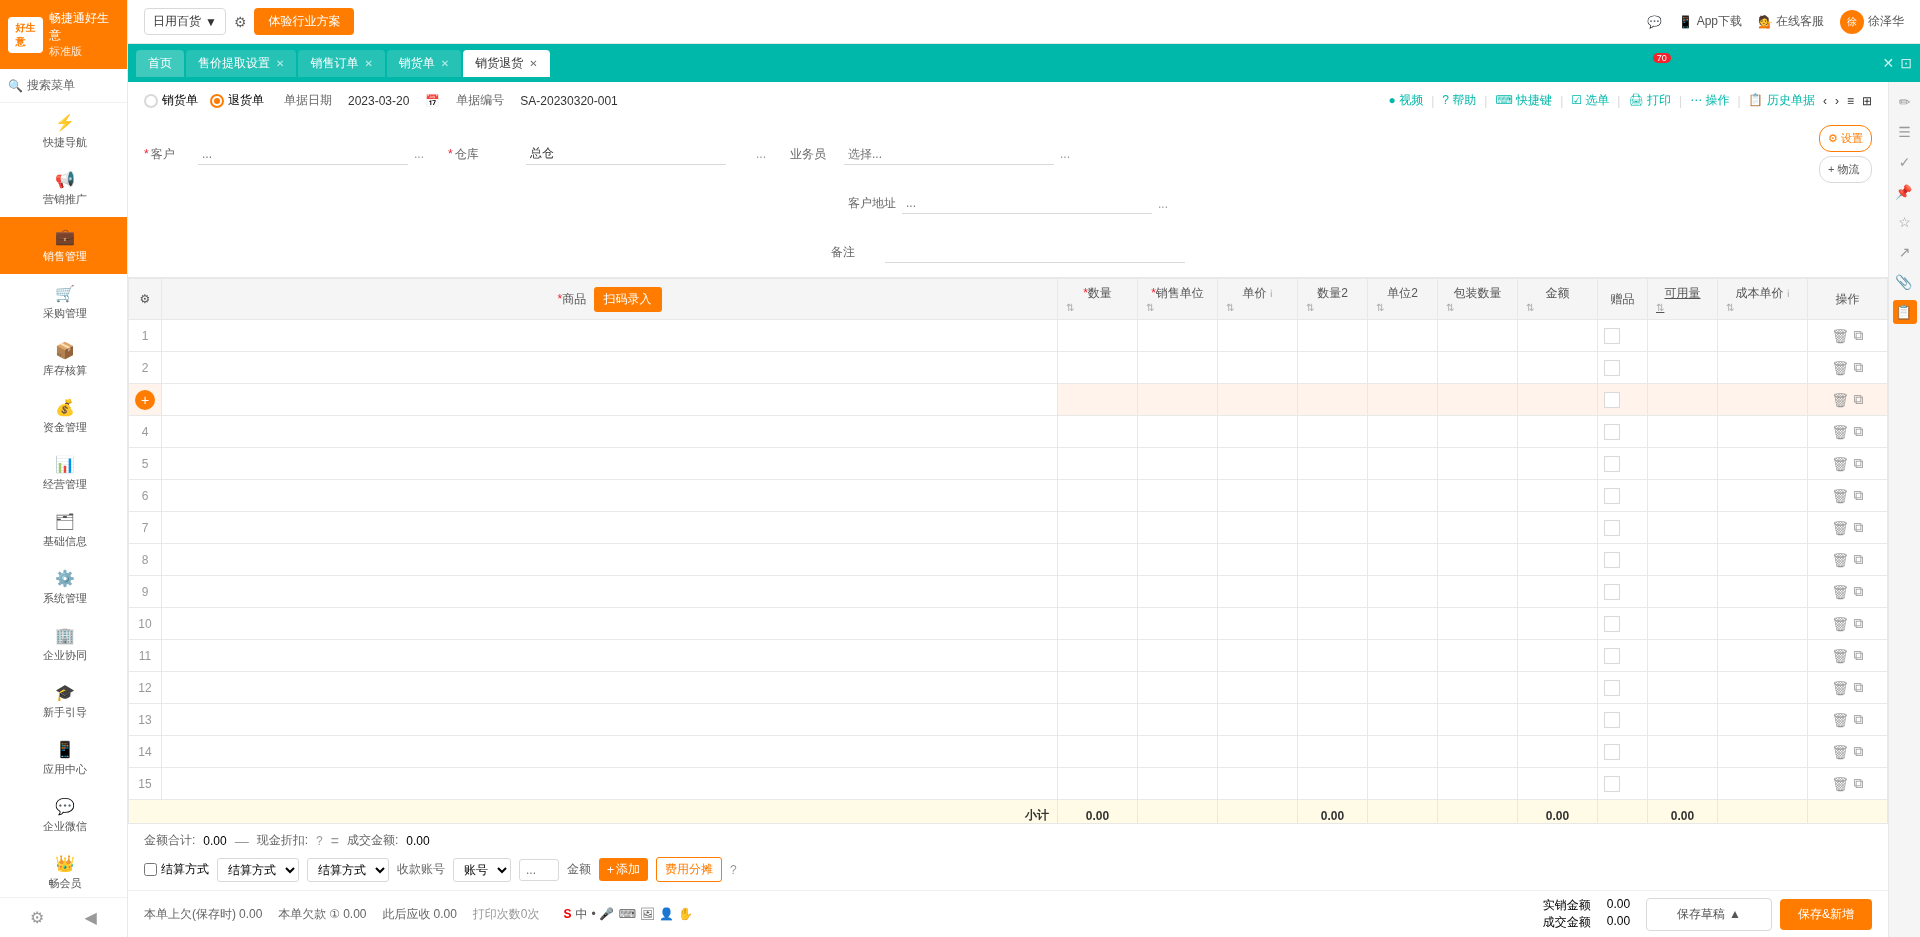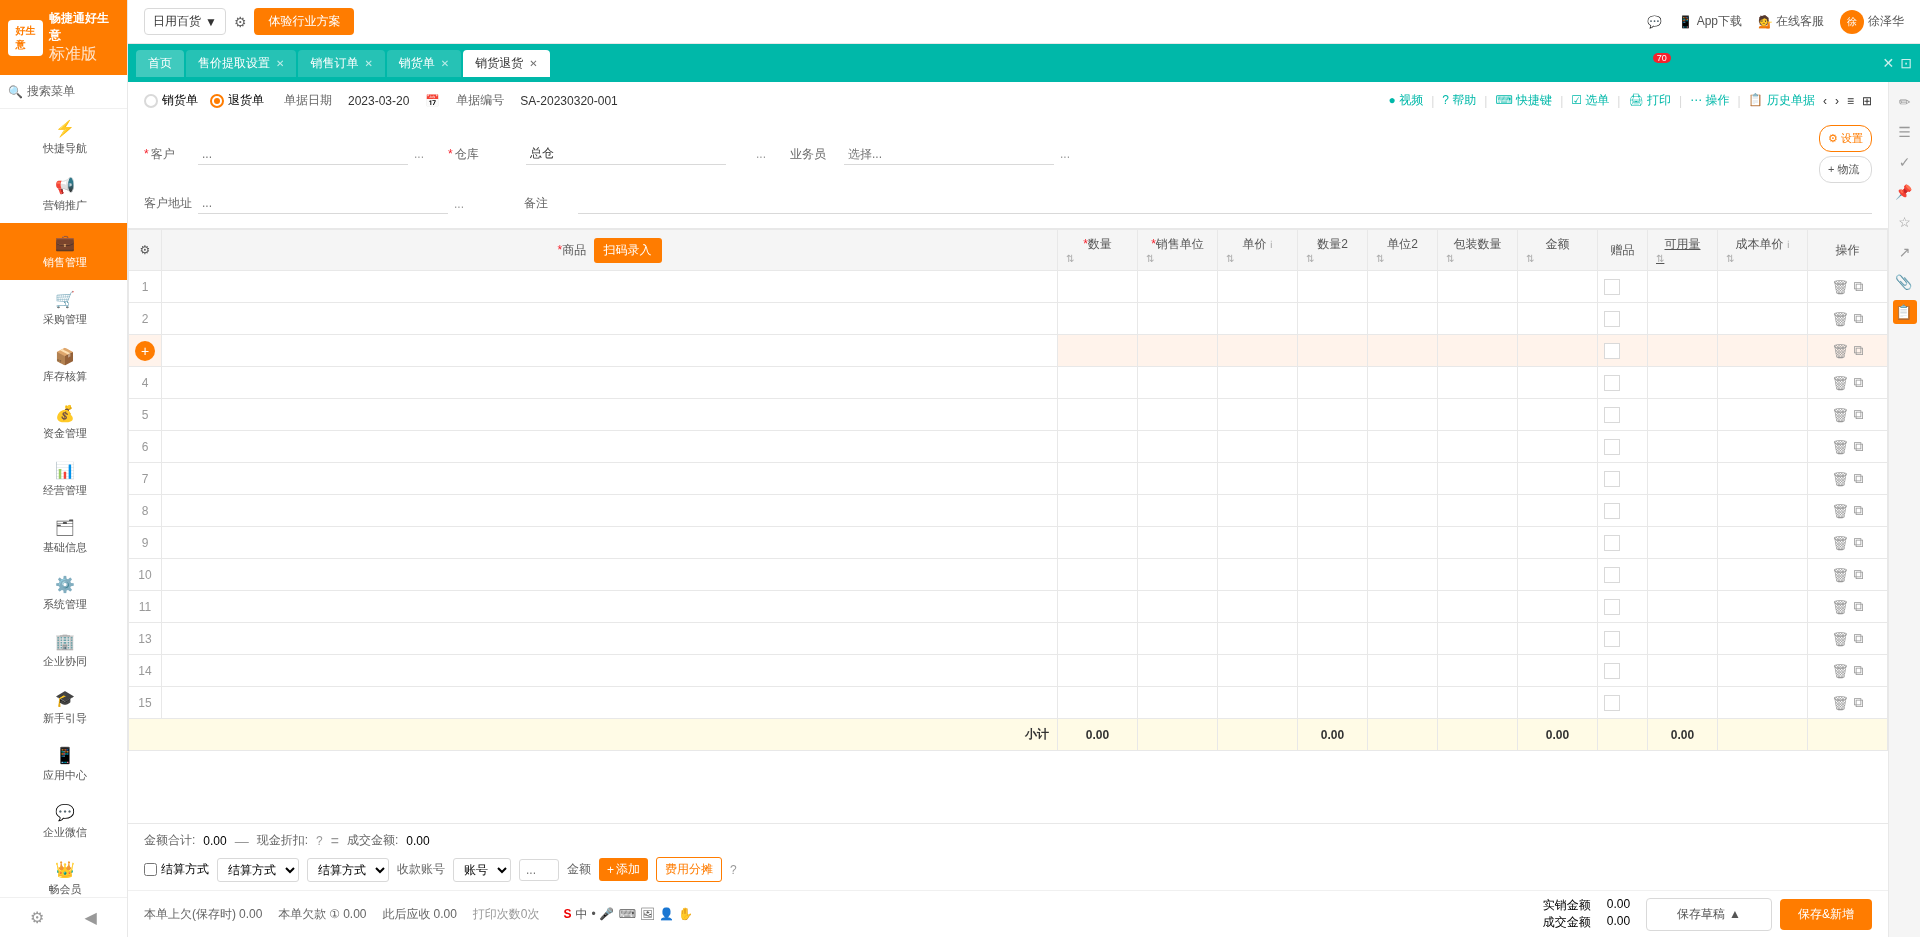--- a/index.html
+++ b/index.html
@@ -390,22 +390,22 @@
     .tabs-right-actions { margin-left: auto; display: flex; align-items: center; gap: 6px; }
     .tab-action-btn { color: #fff; cursor: pointer; opacity: 0.8; font-size: 14px; }
   </style>
 </head>
 <body>
 
 <div class="sidebar">
   <div class="sidebar-logo">
     <div class="logo-icon">好生<br>意</div>
     <div>
-      <div style="color:#fff; font-size:12px; font-weight:bold;">畅捷通好生意</div>
-      <div style="color:rgba(255,255,255,0.8); font-size:16px;">标准版</div>
+      <div style="color:#fff; font-size:12px; font-weight:normal;">畅捷通好生意</div>
+      <div style="color:rgba(255,255,255,0.8); font-size:11px;">标准版</div>
     </div>
   </div>
   <div class="sidebar-search">
     <span>🔍</span>
     <span>搜索菜单</span>
   </div>
   <div class="sidebar-nav">
     <div class="nav-item">
       <span class="nav-icon">⚡</span>
       <span class="nav-label">快捷导航</span>
@@ -592,21 +592,21 @@
               <input class="field-input" placeholder="选择..." style="width: 200px;">
               <span class="field-dots">...</span>
             </div>
           </div>
           <div style="display:flex; flex-direction:column; gap:4px;">
             <button class="right-btn orange">⚙ 设置</button>
             <button class="right-btn">+ 物流</button>
           </div>
         </div>
 
-        <div style="display:flex; align-items:center; gap:60px; padding:4px 0;">
+        <div style="display:flex; align-items:center; gap:28px; padding:4px 0;flex-direction:column;">
           <div class="field-row" style="min-width:320px;">
             <span class="field-label">客户地址</span>
             <input class="field-input" placeholder="..." style="width: 200px;">
             <span class="field-dots">...</span>
           </div>
           <div class="field-row" style="flex:1;">
             <span class="field-label">备注</span>
             <input class="field-input" placeholder="" style="flex: 1 1 0%; min-width: 300px;">
           </div>
         </div>
@@ -859,20 +859,42 @@
                   <td></td>
                 <td>
                     <div class="action-icons">
                       <span class="action-icon">🗑</span>
                       <span class="action-icon">⧉</span>
                     </div>
                   </td>
               </tr>
               <tr>
                 <td class="row-num">11</td>
+                <td></td>
+                  <td></td>
+                  <td></td>
+                <td></td>
+                  <td></td>
+                  <td></td>
+                <td></td>
+                  <td></td>
+                <td>
+                    <div class="checkbox-cell"></div>
+                  </td>
+                <td></td>
+                  <td></td>
+                <td>
+                    <div class="action-icons">
+                      <span class="action-icon">🗑</span>
+                      <span class="action-icon">⧉</span>
+                    </div>
+                  </td>
+              </tr>
+              <tr>
+                <td class="row-num">12</td>
                 <td></td>
                   <td></td>
                   <td></td>
                 <td></td>
                   <td></td>
                   <td></td>
                 <td></td>
                   <td></td>
                 <td>
                     <div class="checkbox-cell"></div>

